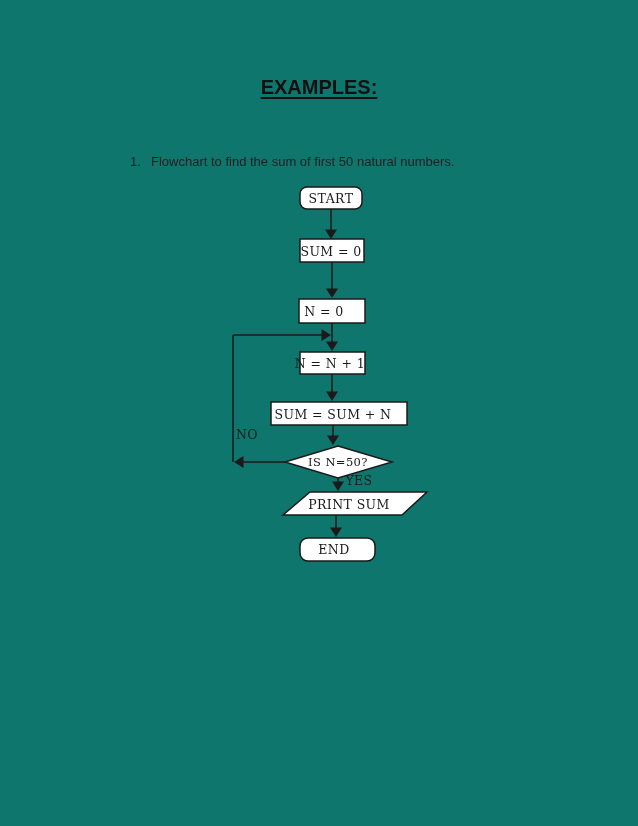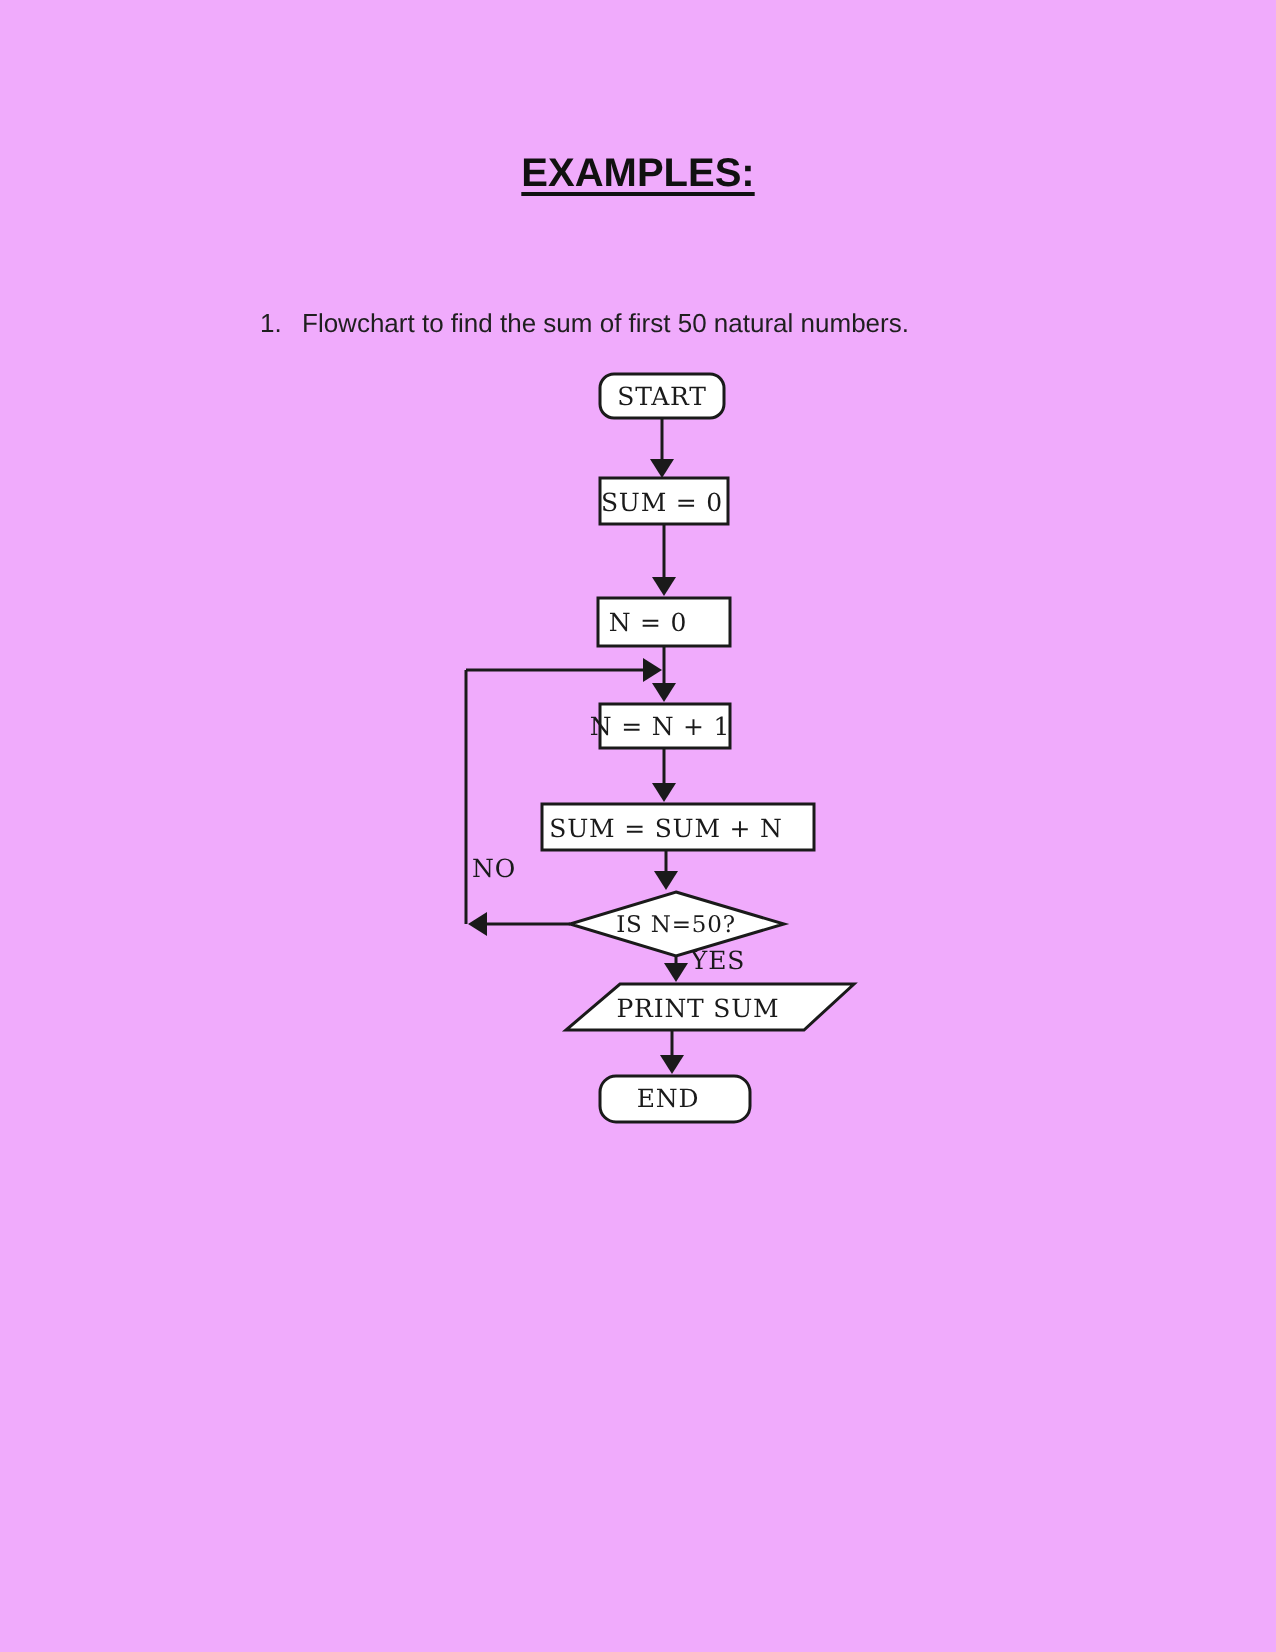--- a/index.html
+++ b/index.html
@@ -1,20 +1,20 @@
 <!DOCTYPE html>
 <html><head>
 <meta charset="utf-8">
 <style>
   html,body{margin:0;padding:0;background:#e9e9e9;}
   .page{
     position:relative;
     width:638px;height:826px;
     margin:0 auto;
-    background:#f0abfc;
+    background:#0f766e;
     font-family:"Liberation Sans",sans-serif;
     overflow:hidden;
   }
   .title{
     position:absolute;top:76px;left:0;width:100%;
     text-align:center;
     font-size:20px;font-weight:bold;color:#111111;
     letter-spacing:0px;
     text-decoration:underline;
     text-decoration-thickness:2px;

